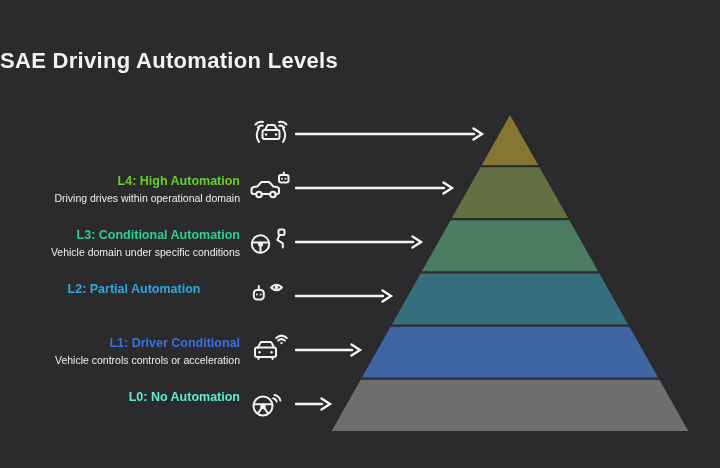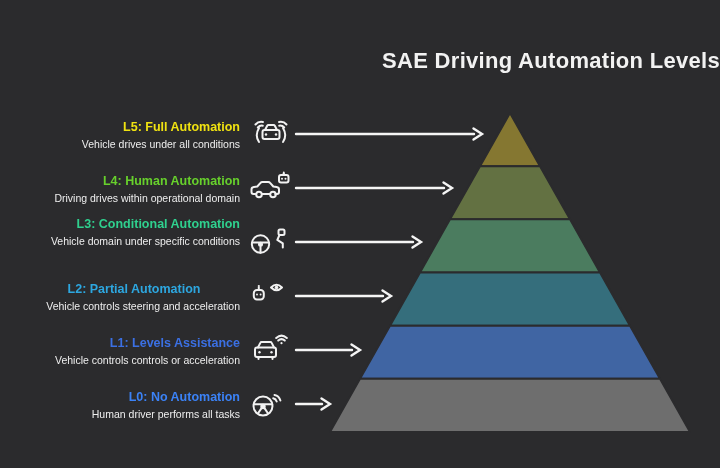--- a/index.html
+++ b/index.html
@@ -3,30 +3,30 @@
 <meta charset="utf-8">
 <style>
   html,body { margin:0; padding:0; background:#2b2b2d; }
   .canvas {
     position:relative; width:720px; height:468px; overflow:hidden;
     background:#2b2b2d;
     font-family:"Liberation Sans", sans-serif;
   }
   .title {
     position:absolute; top:48px; left:0; width:720px;
-    text-align:right; color:#f2f2f2;
+    text-align:left; color:#f2f2f2;
     font-size:22px; font-weight:bold; letter-spacing:.3px;
   }
   .overlay { position:absolute; left:0; top:0; width:720px; height:468px; }
   .band { stroke:#2b2b2d; stroke-width:2; stroke-linejoin:round; }
   .arrow-line { stroke:#f5f5f5; stroke-width:2.4; stroke-linecap:round; fill:none; }
   .lvl { position:absolute; left:28px; width:212px; text-align:right; }
   .lvl .label { font-size:12.5px; font-weight:bold; line-height:14px; margin-bottom:4px; }
   .lvl .desc { font-size:10.5px; color:#eeeeee; line-height:13px; max-width:196px; margin-left:auto; }
-  .r0{top:120px} .r1{top:174px} .r2{top:217px} .r3{top:282px} .r4{top:336px} .r5{top:390px}
+  .r0{top:120px} .r1{top:174px} .r2{top:228px} .r3{top:282px} .r4{top:336px} .r5{top:390px}
   .icon { position:absolute; left:248px; width:46px; height:34px; }
   .i0{top:117px} .i1{top:171px} .i2{top:225px} .i3{top:279px} .i4{top:333px} .i5{top:387px}
   .icon .st { stroke:#f2f2f2; stroke-width:2; fill:none; stroke-linecap:round; stroke-linejoin:round; }
   .icon .fl { fill:#f2f2f2; stroke:none; }
 </style>
 </head>
 <body>
 
 <div class="canvas">
 
@@ -59,43 +59,37 @@
     <g>
       <path class="arrow-line" d="M296,350 H352"></path>
       <path class="arrow-line" d="M351.5,344.5 L360,350 L351.5,355.5"></path>
     </g>
     <g>
       <path class="arrow-line" d="M296,404 H322"></path>
       <path class="arrow-line" d="M321.5,398.5 L330,404 L321.5,409.5"></path>
     </g>
   </svg>
 
-  <div class="lvl r0">
-    <div class="label" style="color: rgb(240, 226, 17);">L5: Full Automation</div>
-    <div class="desc">Vehicle drives under all conditions</div>
-  </div>
   <div class="lvl r1">
-    <div class="label" style="color: rgb(103, 208, 44);">L4: Human Automation</div>
+    <div class="label" style="color: rgb(103, 208, 44);">L4: High Automation</div>
     <div class="desc">Driving drives within operational domain</div>
   </div>
   <div class="lvl r2">
     <div class="label" style="color: rgb(47, 208, 142);">L3: Conditional Automation</div>
     <div class="desc">Vehicle domain under specific conditions</div>
   </div>
   <div class="lvl r3">
     <div class="label" style="color: rgb(45, 167, 224); text-align: center;">L2: Partial Automation</div>
-    <div class="desc">Vehicle controls steering and acceleration</div>
   </div>
   <div class="lvl r4">
-    <div class="label" style="color: rgb(59, 112, 228);">L1: Levels Assistance</div>
+    <div class="label" style="color: rgb(59, 112, 228);">L1: Driver Conditional</div>
     <div class="desc">Vehicle controls controls or acceleration</div>
   </div>
   <div class="lvl r5">
-    <div class="label" style="color: #3b82f6;">L0: No Automation</div>
-    <div class="desc">Human driver performs all tasks</div>
+    <div class="label" style="color: #5eead4;">L0: No Automation</div>
   </div>
 
   <svg class="icon i0" viewBox="0 0 46 34">
     <path class="st" d="M17,13 l2.2,-4.2 q0.4,-0.8 1.3,-0.8 h5 q0.9,0 1.3,0.8 L29,13"></path>
     <rect class="st" x="14.5" y="13" width="17" height="9" rx="2"></rect>
     <circle class="fl" cx="18" cy="17.5" r="1.2"></circle>
     <circle class="fl" cx="28" cy="17.5" r="1.2"></circle>
     <path class="st" d="M11,25 q-4.5,-6.5 0,-14"></path>
     <path class="st" d="M35,25 q4.5,-6.5 0,-14"></path>
     <path class="st" d="M7.5,7.5 q3,-3.5 7.5,-2.5"></path>

